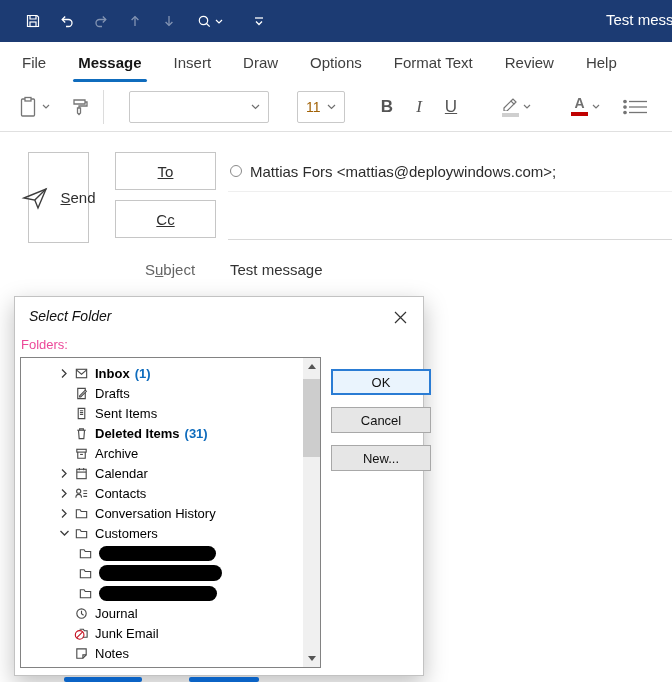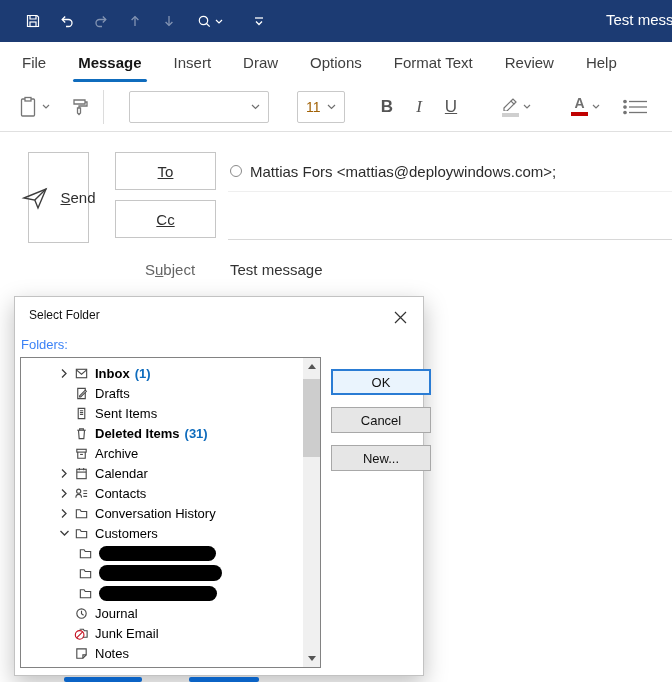--- a/index.html
+++ b/index.html
@@ -42,23 +42,23 @@
   .recipient-row { position: absolute; left: 230px; top: 160px; height: 22px; display: flex; align-items: center; gap: 8px; font-size: 15px; color: #2c2c2c; }
   .presence { width: 12px; height: 12px; border: 1.5px solid #8a8a8a; border-radius: 50%; flex: 0 0 auto; }
   .line-to { position: absolute; left: 228px; right: 0; top: 191px; border-bottom: 1px solid #efefef; }
   .line-cc { position: absolute; left: 228px; right: 0; top: 239px; border-bottom: 1px solid #d8d8d8; }
   .subject-label { position: absolute; left: 145px; top: 261px; font-size: 15px; color: #646464; }
   .subject-value { position: absolute; left: 230px; top: 261px; font-size: 15px; color: #333; }
   .u { text-decoration: underline; }
 
   
   .dialog { position: absolute; left: 14px; top: 296px; width: 410px; height: 380px; background: #fff; border: 1px solid #c2c2c2; box-shadow: 0 8px 22px rgba(0,0,0,.25); }
-  .dlg-title { position: absolute; left: 14px; top: 11px; font-size: 12px; color: #111; }
+  .dlg-title { position: absolute; left: 14px; top: 11px; font-size: 14px; color: #111; font-style: italic; }
   .dlg-close { position: absolute; right: 9px; top: 8px; width: 28px; height: 24px; display: flex; align-items: center; justify-content: center; color: #333; }
-  .folders-label { position: absolute; left: 6px; top: 40px; font-size: 13px; color: #3b82f6; }
+  .folders-label { position: absolute; left: 6px; top: 40px; font-size: 13px; color: #ec4899; }
   .tree { position: absolute; left: 5px; top: 60px; width: 301px; height: 311px; border: 1px solid #828282; background: #fff; overflow: hidden; }
   .tree-rows { position: absolute; left: 0; top: 5px; right: 17px; }
   .trow { height: 20px; display: flex; align-items: center; font-size: 13px; color: #000; }
   .trow.d1 { padding-left: 34px; }
   .trow.d2 { padding-left: 56px; }
   .chev-slot { width: 18px; display: flex; align-items: center; justify-content: center; color: #3c3c3c; flex: 0 0 auto; }
   .ticon { width: 16px; height: 16px; margin-right: 6px; display: flex; align-items: center; justify-content: center; color: #4a4a4a; flex: 0 0 auto; }
   .tlabel { white-space: nowrap; }
   .trow.bold .tlabel, .trow.bold .count { font-weight: 700; }
   .count { color: #0f6cbd; margin-left: 5px; }

